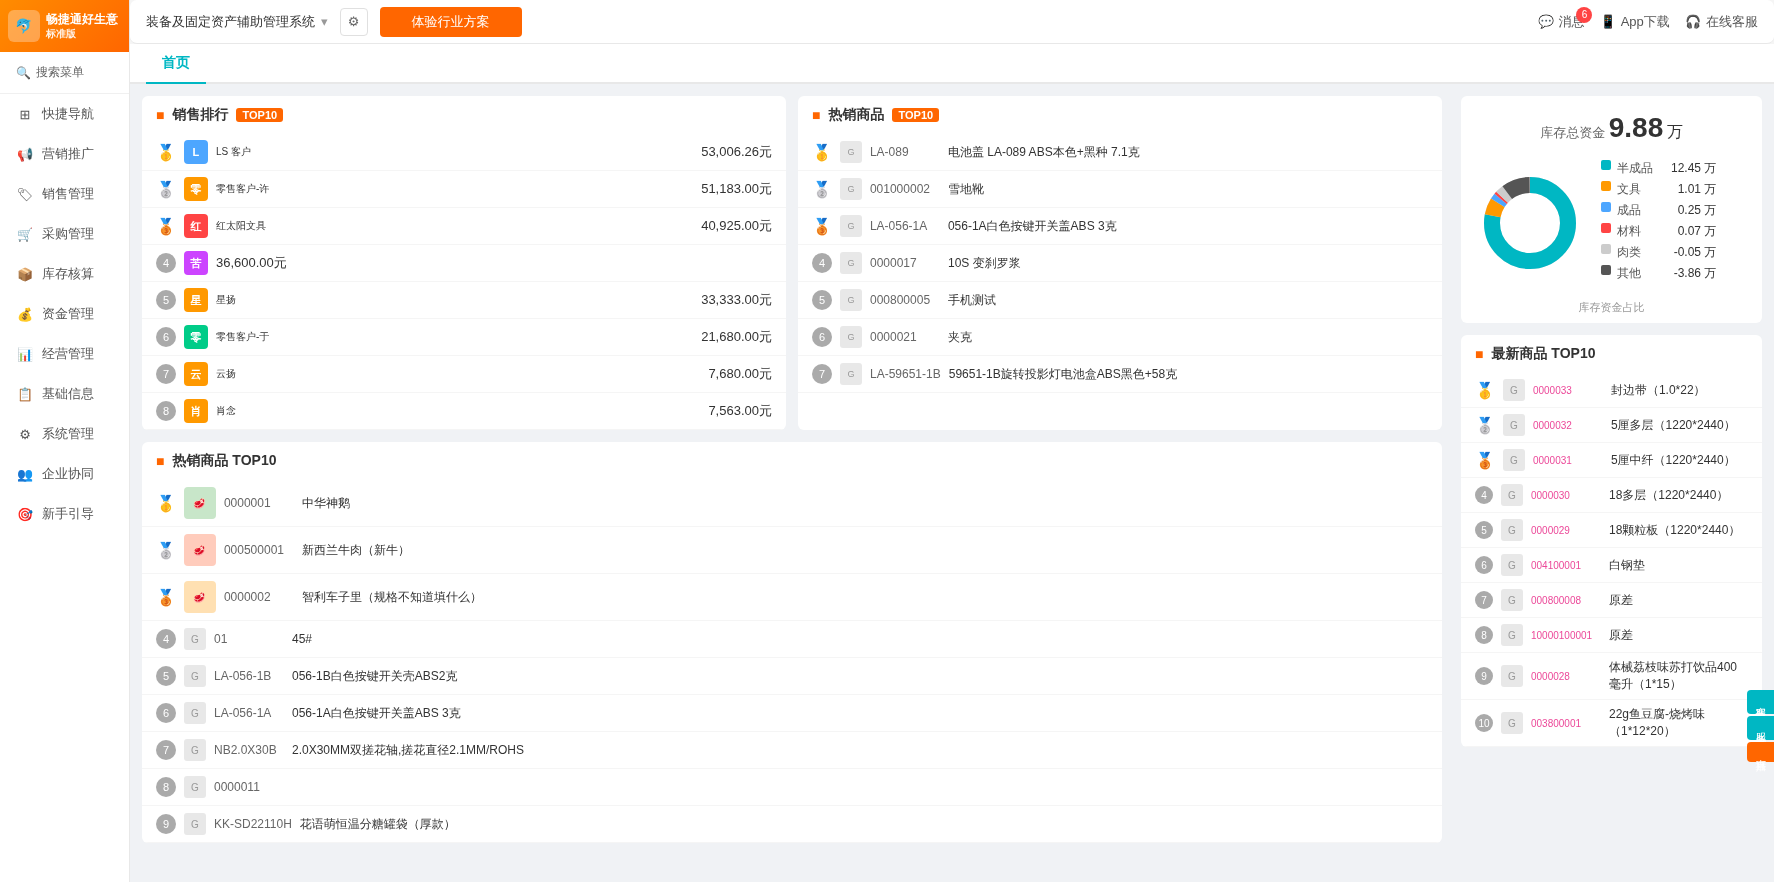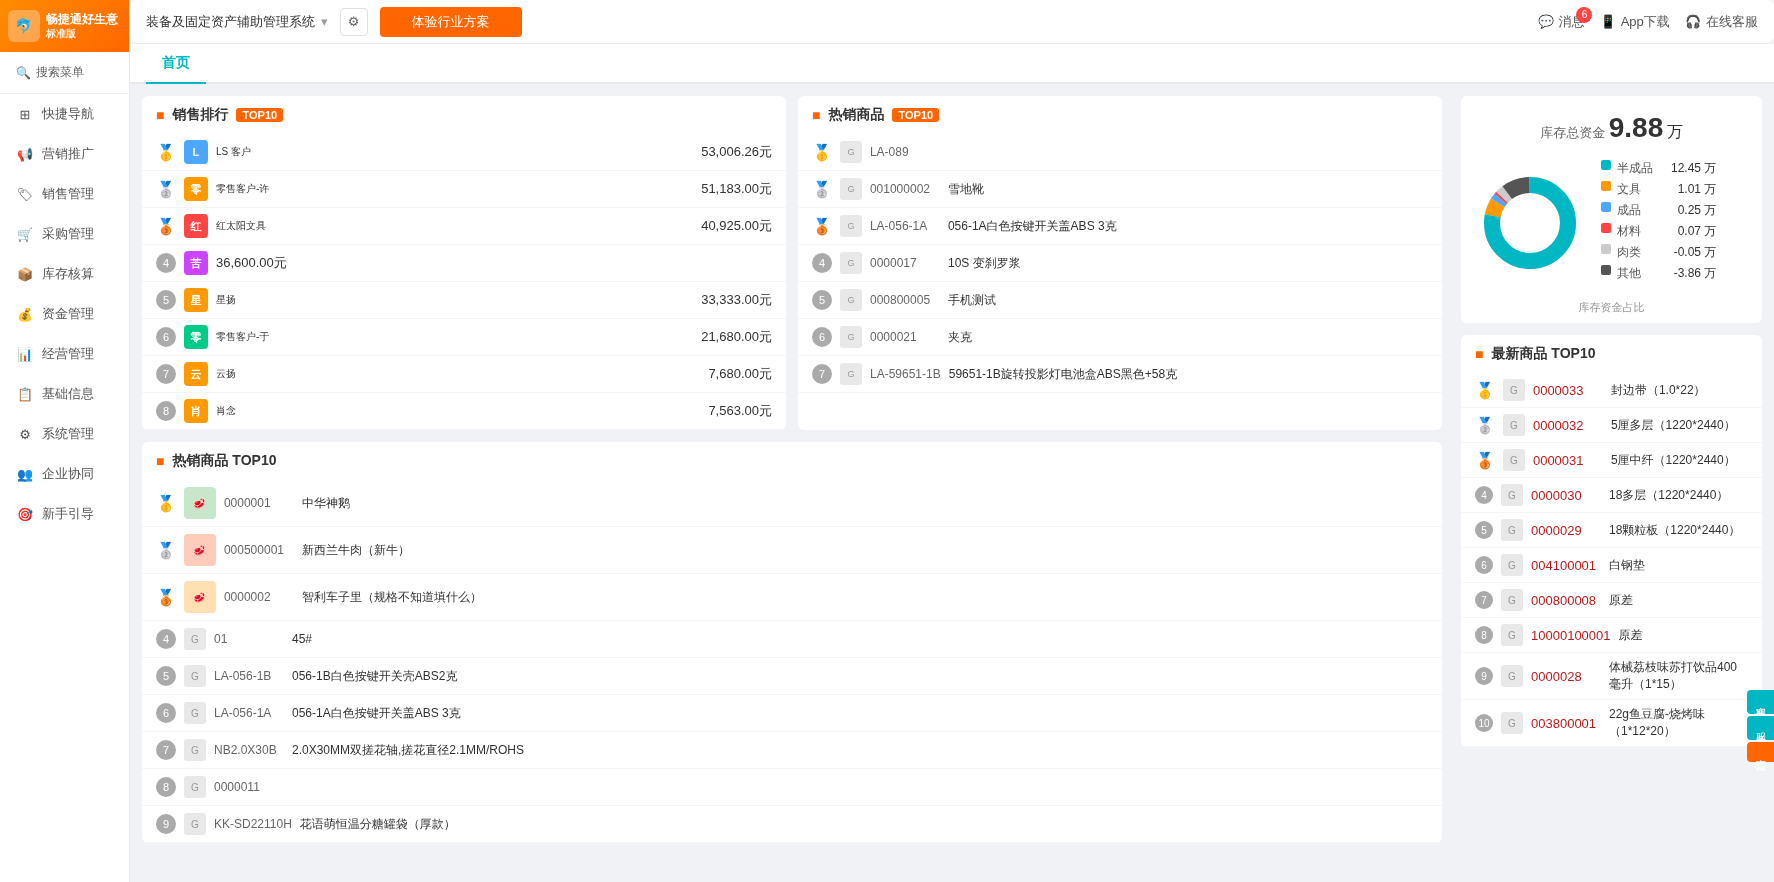--- a/index.html
+++ b/index.html
@@ -328,21 +328,21 @@
       height: 22px;
       background: #e8e8e8;
       border-radius: 3px;
       display: flex;
       align-items: center;
       justify-content: center;
       font-size: 10px;
       color: #999;
       flex-shrink: 0;
     }
-    .latest-code { font-size: 13px; color: #b91c1c; min-width: 70px; }
+    .latest-code { font-size: 10px; color: #ec4899; min-width: 70px; }
     .latest-name { font-size: 12px; color: #333; flex: 1; }
 
     
     .float-service {
       position: fixed;
       right: 0;
       bottom: 120px;
       display: flex;
       flex-direction: column;
       gap: 2px;
@@ -520,20 +520,21 @@
         <div class="card">
           <div class="card-header">
             <span style="color:#ff6600">■</span>
             <span>热销商品</span>
             <span style="background:#ff6600;color:#fff;font-size:11px;padding:1px 6px;border-radius:3px">TOP10</span>
           </div>
           <div class="product-row">
             <span class="medal-icon">🥇</span>
             <div class="latest-icon" style="font-size:9px">G</div>
             <span class="product-code">LA-089</span>
+            <span class="product-name">电池盖 LA-089 ABS本色+黑种 7.1克</span>
           </div>
           <div class="product-row">
             <span class="medal-icon">🥈</span>
             <div class="latest-icon" style="font-size:9px">G</div>
             <span class="product-code">001000002</span>
             <span class="product-name">雪地靴</span>
           </div>
           <div class="product-row">
             <span class="medal-icon">🥉</span>
             <div class="latest-icon" style="font-size:9px">G</div>

